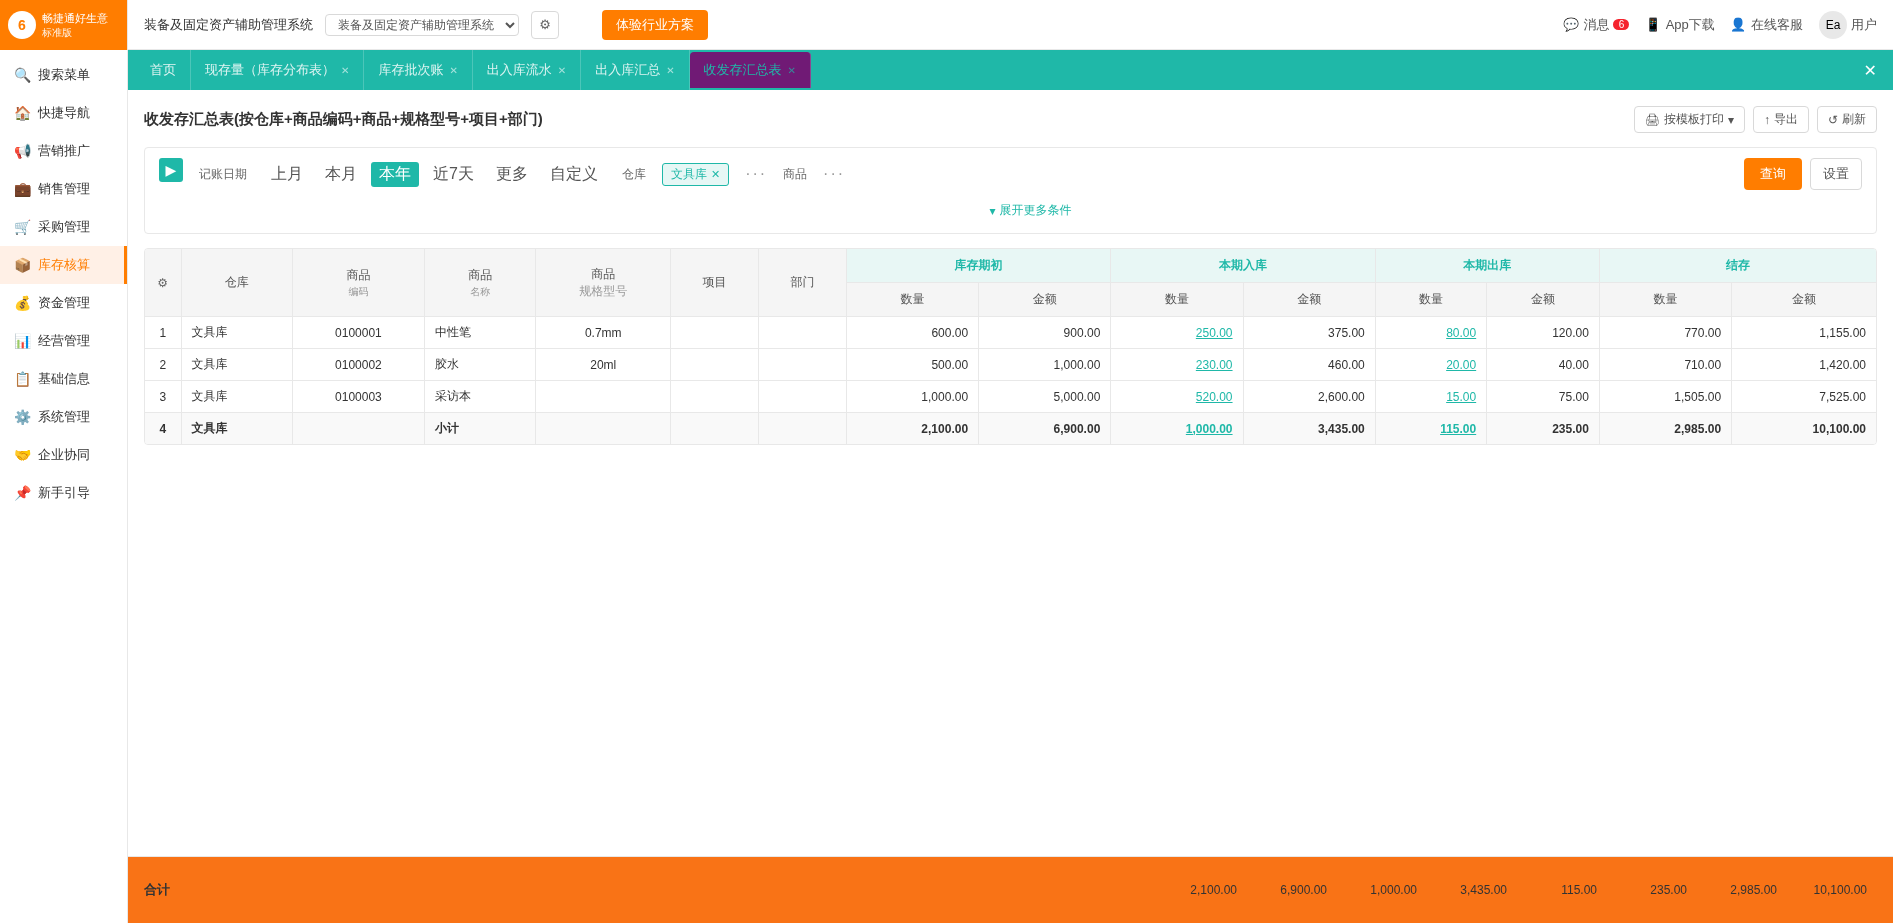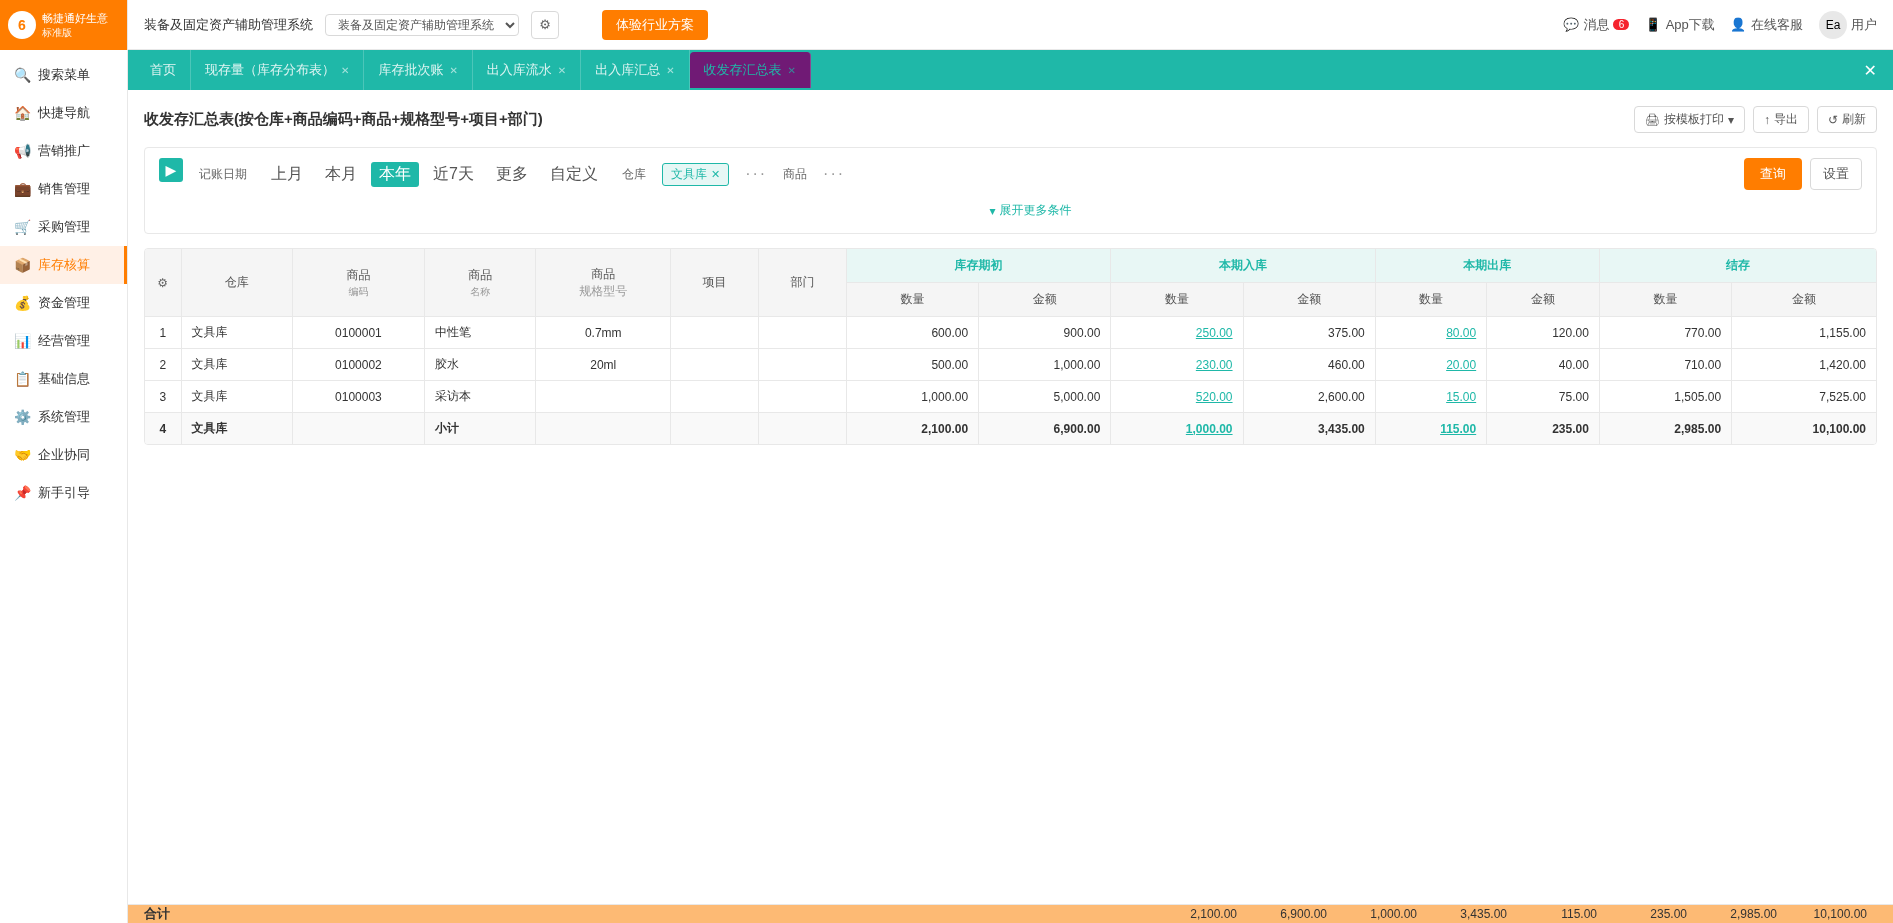--- a/index.html
+++ b/index.html
@@ -61,21 +61,21 @@
     tr:last-child td { border-bottom: none; }
     td:last-child, th:last-child { border-right: none; }
     .td-left { text-align: left; }
     .td-right { text-align: right; }
     .link-val { color: #1fb8a8; text-decoration: underline; cursor: pointer; }
     .subtotal-row td { font-weight: bold; background: #f9f9f9; }
     .settings-icon { color: #666; cursor: pointer; }
     .th-group { background: #e8f7f5; color: #1fb8a8; font-weight: bold; }
 
     
-    #bottom-bar { background: #fdba74; border-top: 1px solid #e8e8e8; padding: 0 16px; display: flex; align-items: center; }
+    #bottom-bar { background: #f97316; border-top: 1px solid #e8e8e8; padding: 24px 16px; display: flex; align-items: center; }
     .total-label { font-weight: bold; color: #333; margin-right: 20px; }
     .total-cell { min-width: 90px; text-align: right; font-size: 12px; color: #333; padding: 0 10px; }
 
     
     .filter-section { display: flex; align-items: flex-start; gap: 16px; }
     .filter-collapse-btn { width: 24px; height: 24px; background: #1fb8a8; color: #fff; border-radius: 3px; display: flex; align-items: center; justify-content: center; cursor: pointer; font-size: 14px; flex-shrink: 0; }
 
     
     #title-toolbar-row { display: flex; justify-content: space-between; align-items: center; margin-bottom: 14px; }
     #title-actions { display: flex; gap: 8px; align-items: center; }

